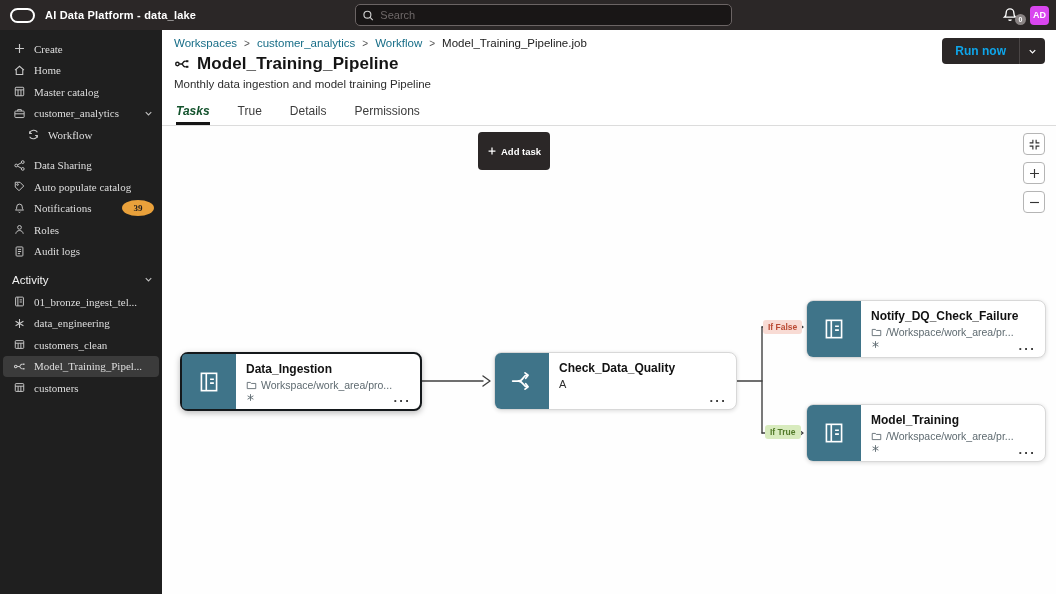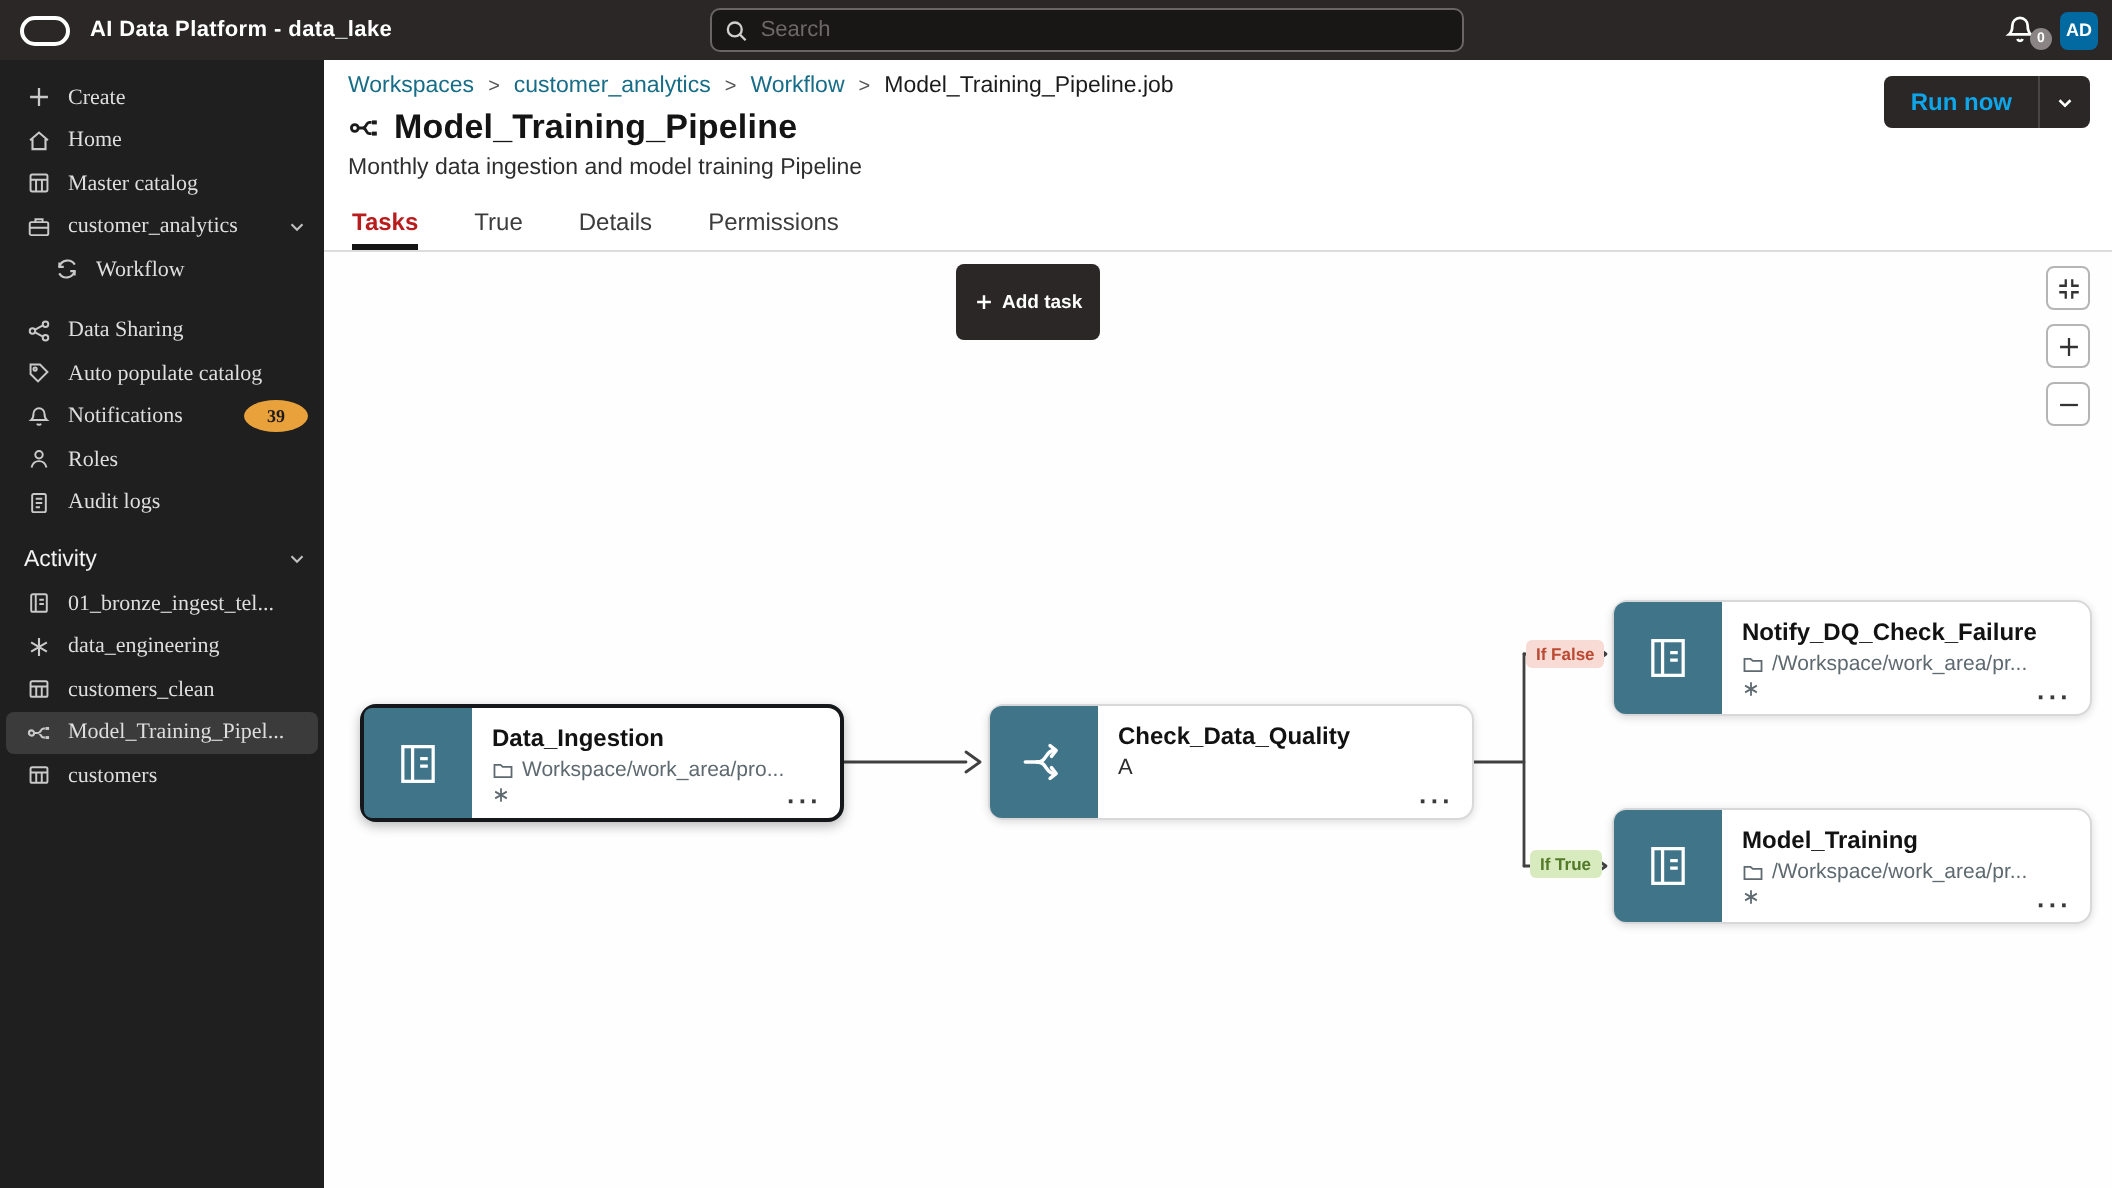--- a/index.html
+++ b/index.html
@@ -16,21 +16,21 @@
     display:flex; align-items:center; padding:0 6px; gap:6px; }
   .searchbox input { background:transparent; border:none; outline:none; color:#ddd;
     font-size:11px; width:100%; font-family:"Liberation Sans",sans-serif; }
   .searchbox input::placeholder { color:#6E6868; }
   .tb-right { position:absolute; right:7px; top:0; height:30px; display:flex;
     align-items:center; gap:11px; }
   .bell-wrap { position:relative; width:18px; height:18px; cursor:pointer; }
   .bell-badge { position:absolute; right:-7px; bottom:-1px; width:11px; height:11px;
     background:#8A8484; border-radius:50%; color:#fff; font-size:7px; font-weight:bold;
     display:flex; align-items:center; justify-content:center; }
-  .avatar { width:19px; height:19px; border-radius:4px; background:#0369a1; color:#fff;
+  .avatar { width:19px; height:19px; border-radius:4px; background:#d946ef; color:#fff;
     font-size:9px; font-weight:bold; display:flex; align-items:center; justify-content:center; }
 
   
   .shell { display:flex; height:564px; }
 
   
   .sidebar { width:162px; flex:none; background:#1F1F1F; color:#DEDEDE;
     padding-top:8px; overflow:hidden; }
   .sb-item { height:21.5px; display:flex; align-items:center; gap:8px;
     padding:0 8px 0 12px; font-size:11px; cursor:pointer; white-space:nowrap;font-family:Liberation Serif, serif; }
@@ -60,21 +60,21 @@
     border-radius:4px; overflow:hidden; }
   .run-btn { background:#2B2727; color:#0ea5e9; font-size:12px; font-weight:bold;
     border:none; padding:0 13px; cursor:pointer; font-family:"Liberation Sans",sans-serif; }
   .run-sep { width:1px; background:#4A4545; }
   .run-caret { background:#2B2727; border:none; color:#fff; width:25px; cursor:pointer;
     display:flex; align-items:center; justify-content:center; }
 
   .tabs { height:22px; display:flex; gap:28px; padding-left:14px;
     border-bottom:1px solid #DCDCDC; }
   .tab { font-size:12px; color:#3C3C3C; cursor:pointer; padding-bottom:6px; }
-  .tab.active { font-weight:bold; color:#b91c1c; border-bottom:3px solid #151515; }
+  .tab.active { font-weight:bold; color:#14532d; border-bottom:3px solid #151515;font-style:italic; }
 
   
   .canvas { position:relative; flex:1; background:#FEFEFE; }
   .wires { position:absolute; left:0; top:0; pointer-events:none; }
   .add-task { position:absolute; left:316px; top:6px; background:#2B2727; color:#fff;
     border:none; border-radius:4px; font-size:9.5px; font-weight:bold; height:38px;
     padding:0 9px; display:flex; align-items:center; gap:4px; cursor:pointer;
     font-family:"Liberation Sans",sans-serif; }
   .zoomctl { position:absolute; right:11px; top:7px; display:flex; flex-direction:column;
     gap:7px; }

